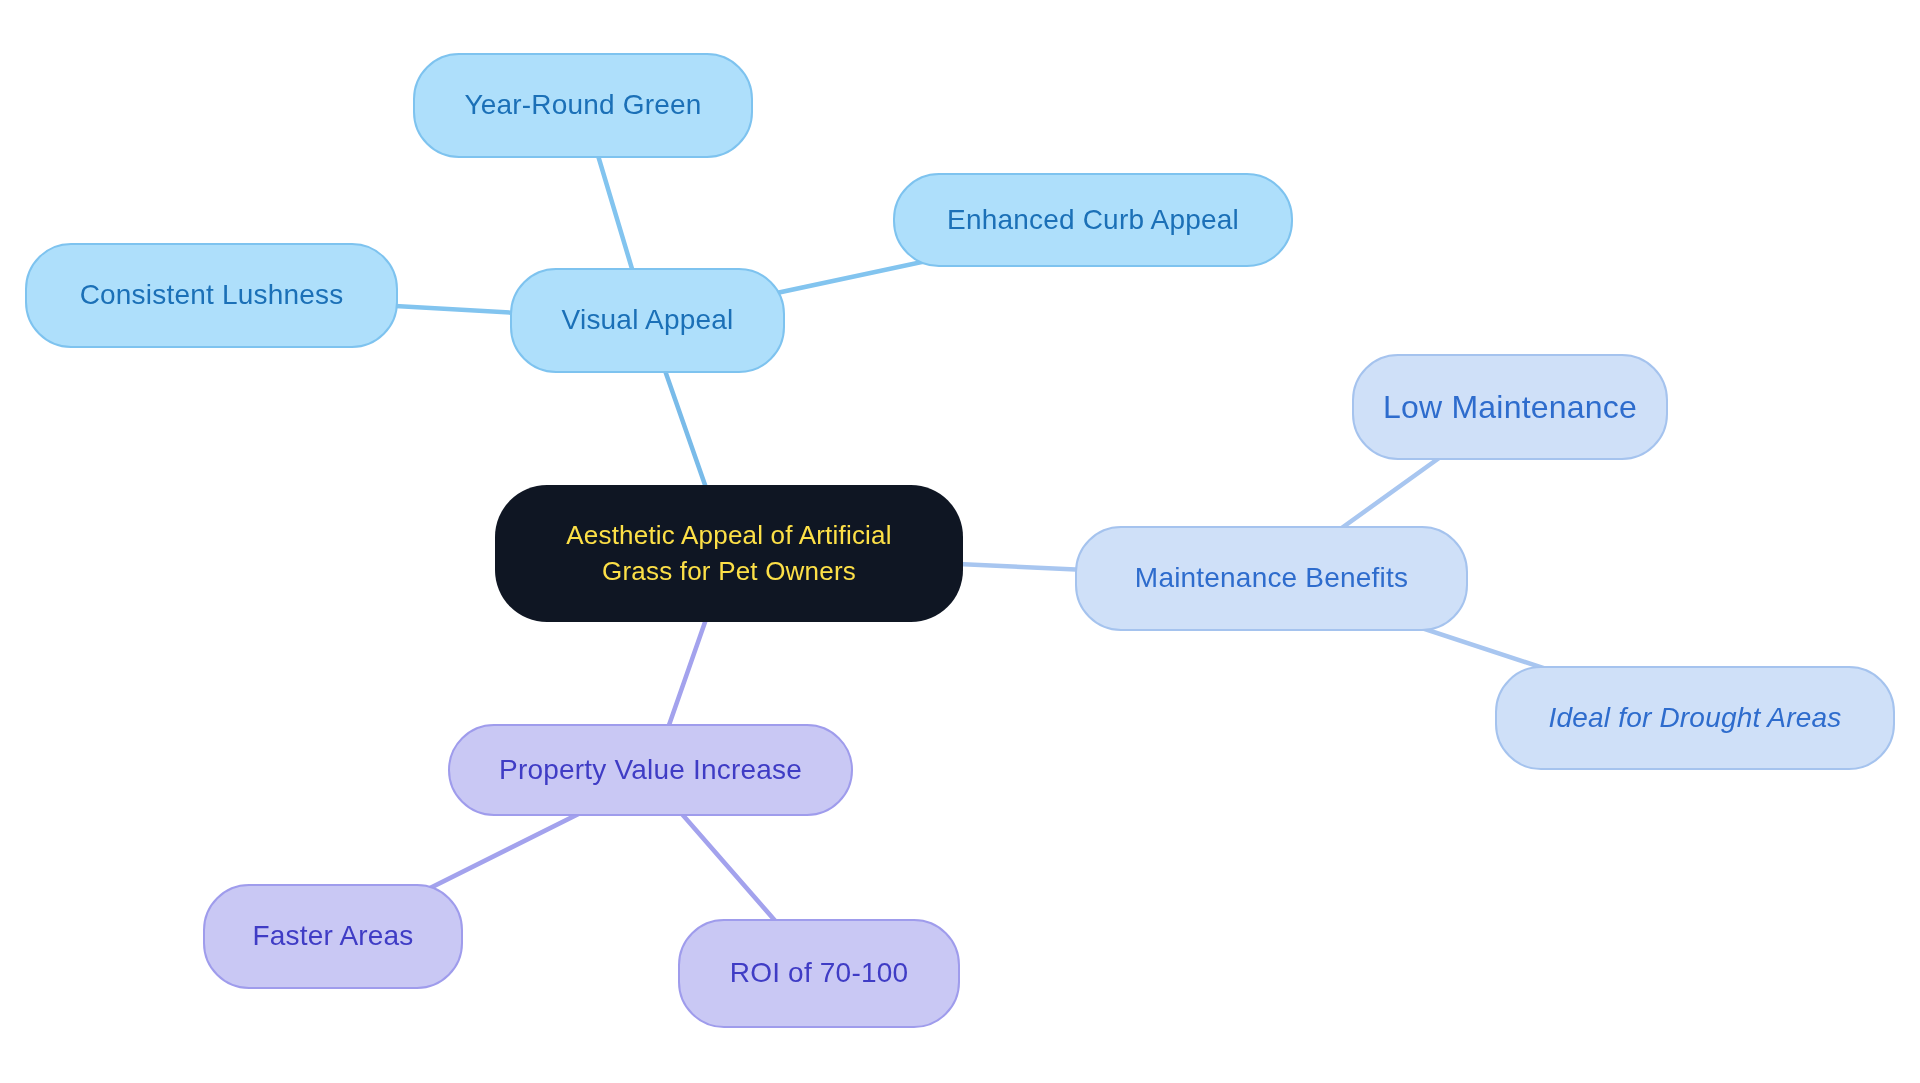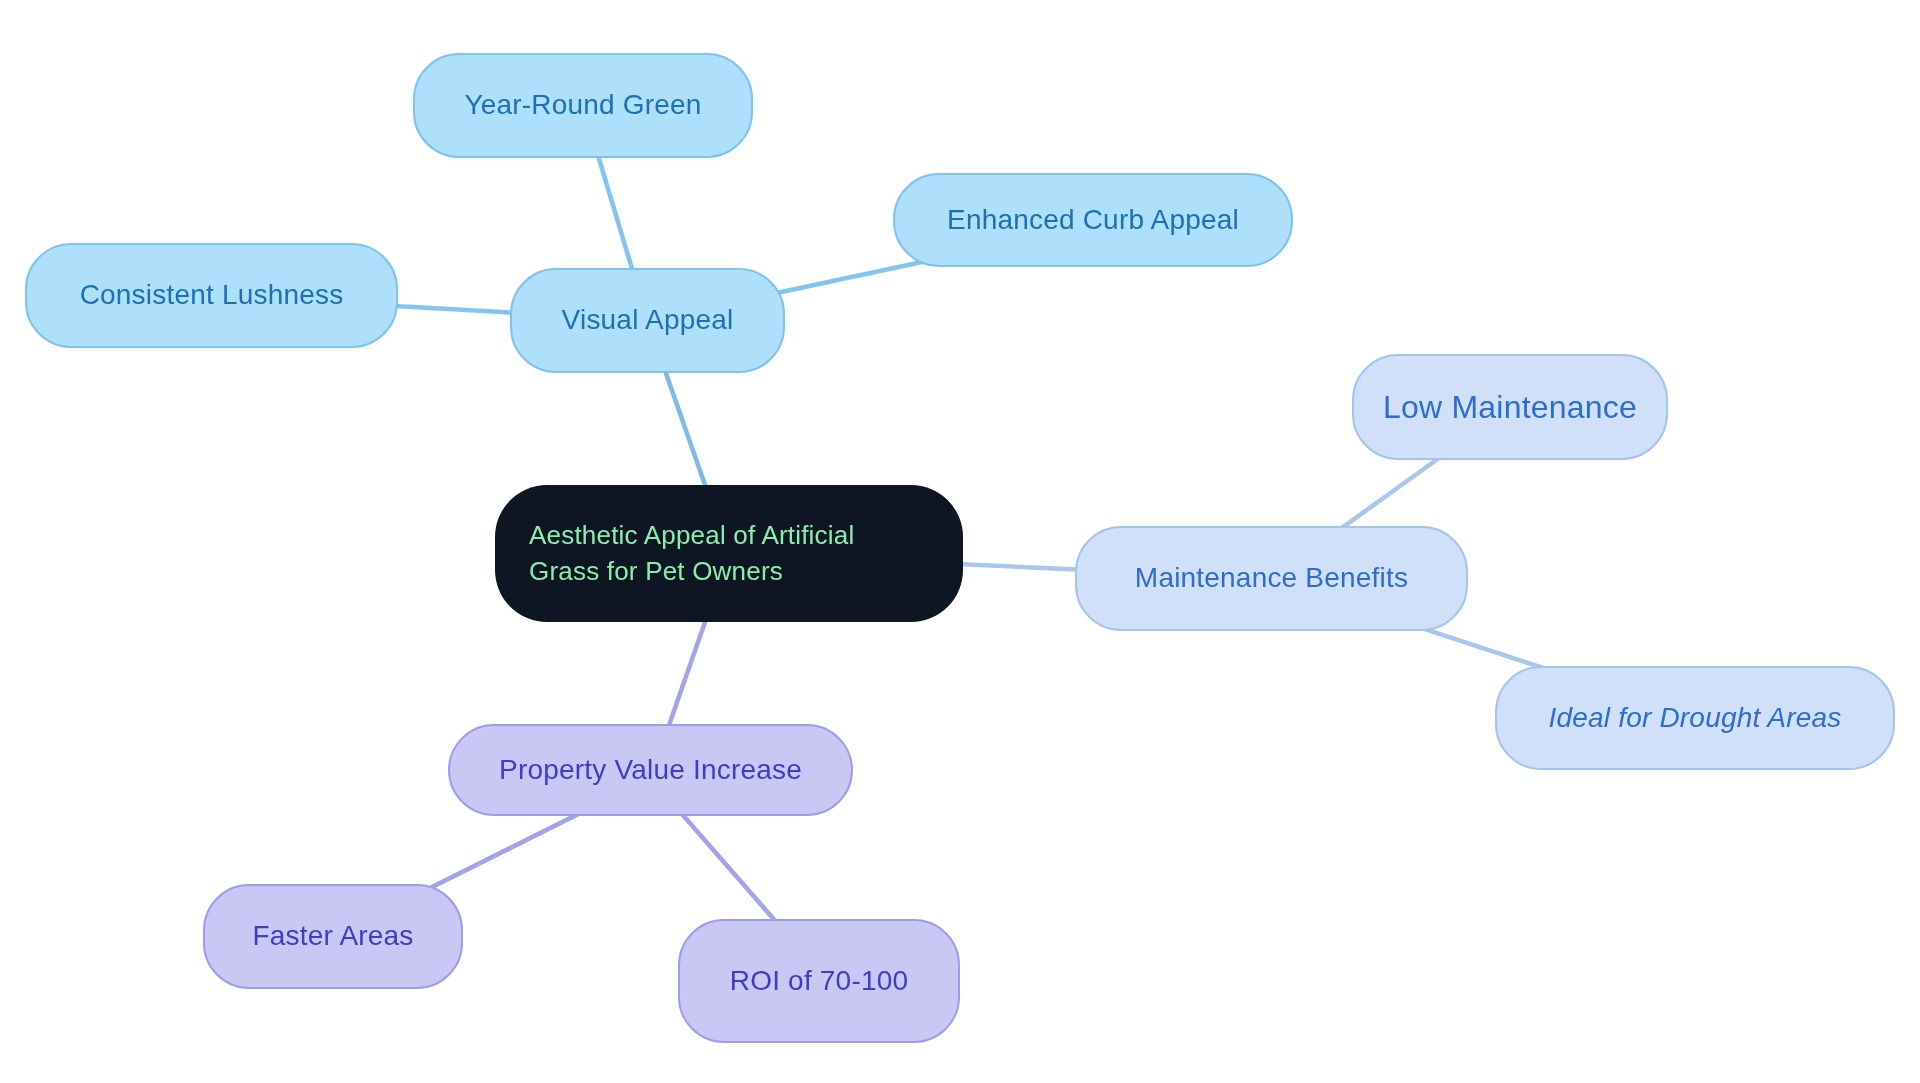--- a/index.html
+++ b/index.html
@@ -33,20 +33,21 @@
     top: 0;
     width: 100%;
     height: 100%;
   }
   .node {
     position: absolute;
     box-sizing: border-box;
     display: flex;
     align-items: center;
     justify-content: center;
+    text-align: center;
     border-style: solid;
     cursor: default;
   }
   .node .label {
     display: block;
     line-height: 1.38;
     letter-spacing: 0.2px;
   }
 </style>
 </head>
@@ -59,21 +60,21 @@
       <line x1="647.5" y1="320.5" x2="1093" y2="225.5" stroke="#82c4ef" stroke-width="4.5" stroke-linecap="round"></line>
       <line x1="647.5" y1="320.5" x2="211.5" y2="295.5" stroke="#82c4ef" stroke-width="4.5" stroke-linecap="round"></line>
       <line x1="729" y1="553.5" x2="1271.5" y2="578.5" stroke="#a8c6f0" stroke-width="4.5" stroke-linecap="round"></line>
       <line x1="1271.5" y1="578.5" x2="1510" y2="407" stroke="#a8c6f0" stroke-width="4.5" stroke-linecap="round"></line>
       <line x1="1271.5" y1="578.5" x2="1695" y2="718" stroke="#a8c6f0" stroke-width="4.5" stroke-linecap="round"></line>
       <line x1="729" y1="553.5" x2="650.5" y2="778" stroke="#a3a2ed" stroke-width="4.5" stroke-linecap="round"></line>
       <line x1="650.5" y1="778" x2="333" y2="936.5" stroke="#a3a2ed" stroke-width="4.5" stroke-linecap="round"></line>
       <line x1="650.5" y1="778" x2="819" y2="971" stroke="#a3a2ed" stroke-width="4.5" stroke-linecap="round"></line>
     </svg>
   <div id="nodes">
-      <div class="node" style="left: 495px; top: 485px; width: 468px; height: 137px; background: rgb(15, 22, 35); border-color: rgb(15, 22, 35); border-width: 0px; border-radius: 52px; color: #86efac; font-size: 26px;">
+      <div class="node" style="left: 495px; top: 485px; width: 468px; height: 137px; background: rgb(15, 22, 35); border-color: rgb(15, 22, 35); border-width: 0px; border-radius: 52px; color: #fde047; font-size: 26px;">
         <span class="label" style="max-width: 400px;">Aesthetic Appeal of Artificial Grass for Pet Owners</span>
       </div>
       <div class="node" style="left: 510px; top: 268px; width: 275px; height: 105px; background: rgb(174, 223, 251); border-color: rgb(126, 195, 239); border-width: 2.5px; border-radius: 46px; color: rgb(27, 112, 183); font-size: 28px;">
         <span class="label">Visual Appeal</span>
       </div>
       <div class="node" style="left: 413px; top: 53px; width: 340px; height: 105px; background: rgb(174, 223, 251); border-color: rgb(126, 195, 239); border-width: 2.5px; border-radius: 46px; color: rgb(27, 112, 183); font-size: 28px;">
         <span class="label">Year-Round Green</span>
       </div>
       <div class="node" style="left: 893px; top: 173px; width: 400px; height: 94px; background: rgb(174, 223, 251); border-color: rgb(126, 195, 239); border-width: 2.5px; border-radius: 46px; color: rgb(27, 112, 183); font-size: 28px;">
         <span class="label">Enhanced Curb Appeal</span>
@@ -89,17 +90,17 @@
       </div>
       <div class="node" style="left: 1495px; top: 666px; width: 400px; height: 104px; background: rgb(207, 224, 248); border-color: rgb(165, 195, 238); border-width: 2.5px; border-radius: 46px; color: rgb(46, 108, 205); font-size: 28px; font-style: italic;">
         <span class="label">Ideal for Drought Areas</span>
       </div>
       <div class="node" style="left: 448px; top: 724px; width: 405px; height: 92px; background: rgb(201, 200, 244); border-color: rgb(159, 156, 236); border-width: 2.5px; border-radius: 48px; color: rgb(63, 60, 197); font-size: 28px;">
         <span class="label">Property Value Increase</span>
       </div>
       <div class="node" style="left: 203px; top: 884px; width: 260px; height: 105px; background: rgb(201, 200, 244); border-color: rgb(159, 156, 236); border-width: 2.5px; border-radius: 46px; color: rgb(63, 60, 197); font-size: 28px;">
         <span class="label">Faster Areas</span>
       </div>
-      <div class="node" style="left: 678px; top: 919px; width: 282px; height: 124px; background: rgb(201, 200, 244); border-color: rgb(159, 156, 236); border-width: 2.5px; border-radius: 46px; color: rgb(63, 60, 197); font-size: 28px;">
+      <div class="node" style="left: 678px; top: 919px; width: 282px; height: 109px; background: rgb(201, 200, 244); border-color: rgb(159, 156, 236); border-width: 2.5px; border-radius: 46px; color: rgb(63, 60, 197); font-size: 28px;">
         <span class="label">ROI of 70-100</span>
       </div>
     </div>
 </div>
 
 </body></html>

